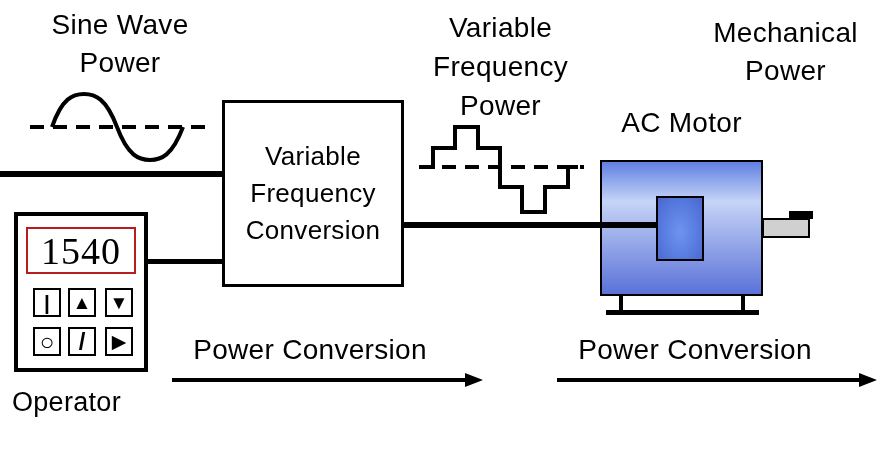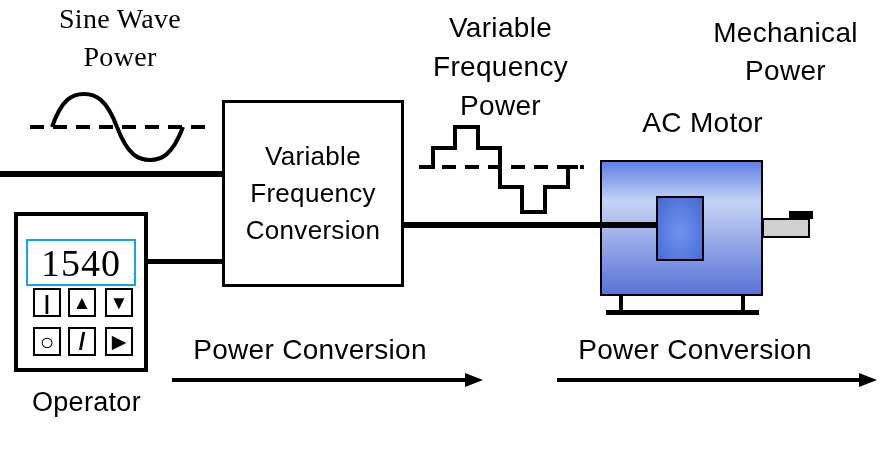--- a/index.html
+++ b/index.html
@@ -17,23 +17,23 @@
     display:flex;flex-direction:column;align-items:center;justify-content:center;
     font-size:26px;line-height:37px;text-align:center;
   }
   
   #panel{
     position:absolute;left:14px;top:212px;width:134px;height:160px;
     border:4px solid #000;background:#fff;box-sizing:border-box;
   }
   #display{
     position:absolute;left:8px;top:11px;width:110px;height:47px;
-    border:2px solid #0ea5e9;box-sizing:border-box;background:#fff;
+    border:2px solid #b91c1c;box-sizing:border-box;background:#fff;
     display:flex;align-items:center;justify-content:center;
-    font-family:"Liberation Serif",serif;font-size:38px;letter-spacing:1px;margin-top:12px;
+    font-family:"Liberation Serif",serif;font-size:38px;letter-spacing:1px;
   }
   .key{
     position:absolute;width:28px;height:29px;border:2px solid #000;background:#fff;
     box-sizing:border-box;display:flex;align-items:center;justify-content:center;
     padding:0;cursor:pointer;
   }
   .key span{display:block;line-height:1;}
   .g-bar{font-size:21px;font-weight:bold;}
   .g-tri{font-size:19px;}
   .g-circle{font-size:24px;}
@@ -54,21 +54,21 @@
     border:2px solid #000;box-sizing:border-box;background:#d0d0d0;
   }
   #shaft-key{position:absolute;left:789px;top:211px;width:24px;height:8px;background:#000;}
   svg{position:absolute;overflow:visible;}
 </style>
 </head>
 <body>
 
 <div id="stage">
 
-  <div class="lbl" style="left:15px;top:0;width:210px;font-family:Liberation Serif, serif;">
+  <div class="lbl" style="left:15px;top:6px;width:210px;">
     <div>Sine Wave</div>
     <div>Power</div>
   </div>
 
   <svg style="left:20px;top:86px;" width="200" height="84" viewBox="0 0 200 84">
     <line x1="10" y1="41" x2="187" y2="41" stroke="#000" stroke-width="4" stroke-dasharray="14 9"></line>
     <path d="M32,41 C42,12 53,8 64,8 C75,8 86,12 97,41 C108,70 119,74 130,74 C141,74 152,70 163,41" fill="none" stroke="#000" stroke-width="4"></path>
   </svg>
 
   <div class="line" style="left:0;top:171px;width:224px;height:6px;"></div>
@@ -85,21 +85,21 @@
     <div>Power</div>
   </div>
 
   <svg style="left:416px;top:116px;" width="176" height="106" viewBox="0 0 176 106">
     <line x1="3" y1="51" x2="168" y2="51" stroke="#000" stroke-width="4" stroke-dasharray="14 9"></line>
     <path d="M7,51 H17 V32 H39 V11 H62 V32 H84 V71 H106 V96 H129 V71 H152 V51 H162" fill="none" stroke="#000" stroke-width="4"></path>
   </svg>
 
   <div class="line" style="left:404px;top:222px;width:254px;height:6px;z-index:3;"></div>
 
-  <div class="lbl" style="left:600px;top:104px;width:163px;text-align:right;">
+  <div class="lbl" style="left:600px;top:104px;width:163px;">
     <div>AC Motor</div>
   </div>
 
   <div class="lbl" style="left:693px;top:14px;width:185px;">
     <div>Mechanical</div>
     <div>Power</div>
   </div>
 
   <div id="motor-body"></div>
   <div id="motor-inner" style="z-index:4;"></div>
@@ -128,21 +128,21 @@
     <button class="key" style="left:50px;top:111px;">
       <span class="g-slash">/</span>
     </button>
     <button class="key" style="left:87px;top:111px;">
       <span class="g-tri">▶</span>
     </button>
   </div>
 
   <div class="line" style="left:148px;top:259px;width:74px;height:5px;"></div>
 
-  <div class="lbl" style="left:32px;top:384px;width:160px;text-align:left;font-size:27px;line-height:36px;">
+  <div class="lbl" style="left:12px;top:384px;width:160px;text-align:left;font-size:27px;line-height:36px;">
     <div>Operator</div>
   </div>
 
   <div class="lbl" style="left:160px;top:331px;width:300px;">
     <div>Power Conversion</div>
   </div>
   <svg style="left:170px;top:371px;" width="320" height="18" viewBox="0 0 320 18">
     <line x1="2" y1="9" x2="296" y2="9" stroke="#000" stroke-width="4"></line>
     <polygon points="295,2 313,9 295,16" fill="#000"></polygon>
   </svg>

